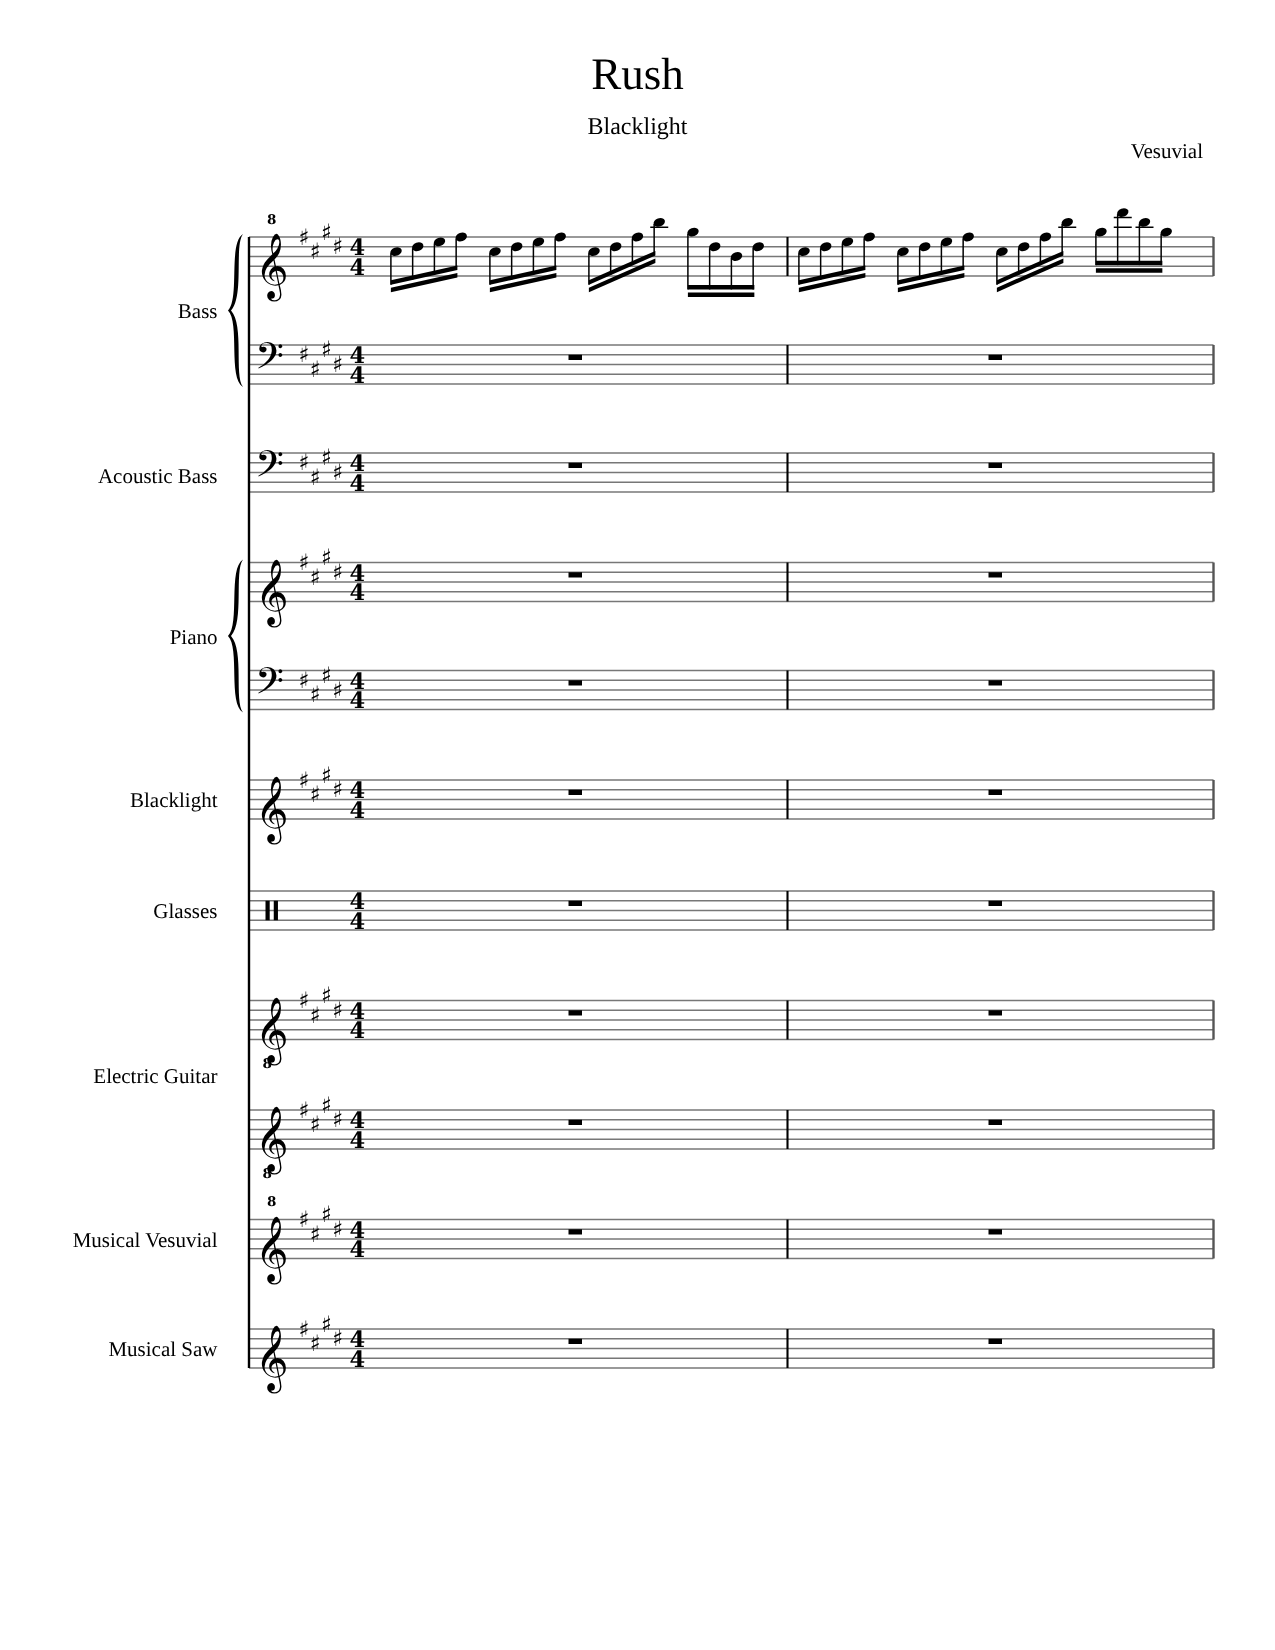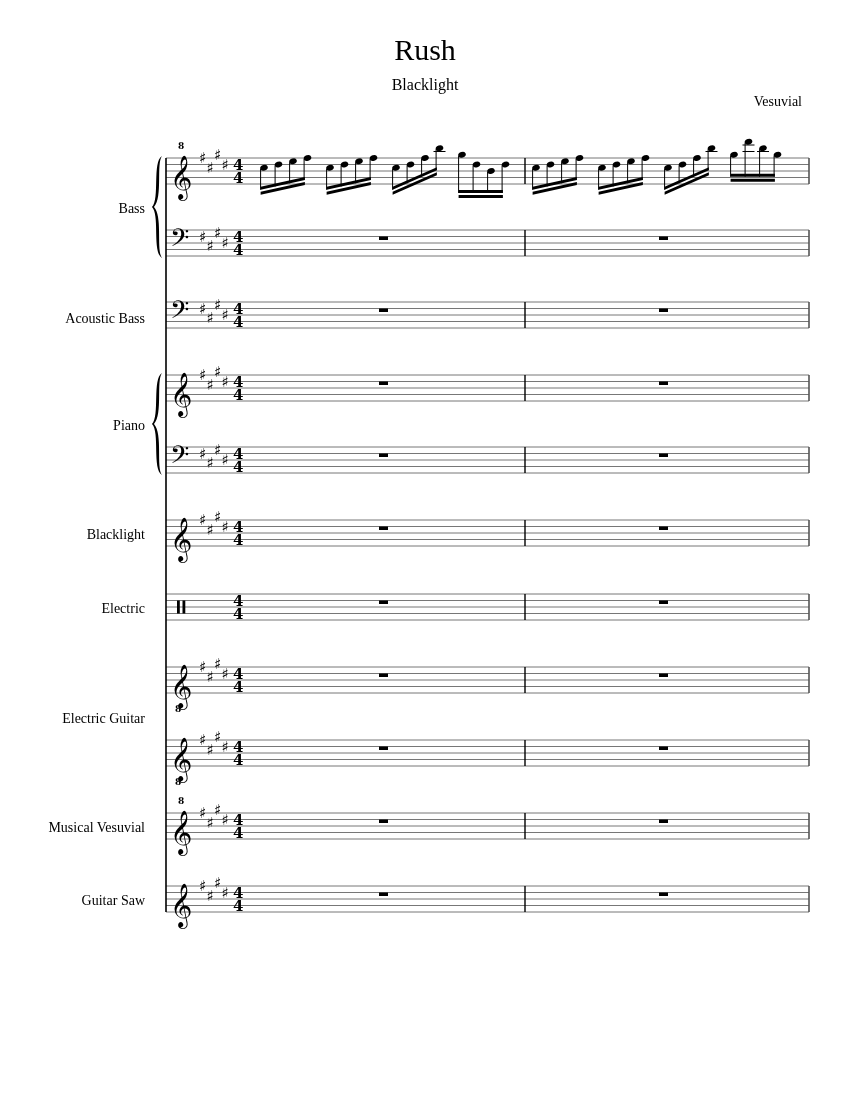--- a/index.html
+++ b/index.html
@@ -14,24 +14,24 @@
 <body>
 
 <div class="title">Rush</div>
 <div class="subtitle">Blacklight</div>
 <div class="composer">Vesuvial</div>
 
 <div class="inst-label" style="top:200px">Bass</div>
 <div class="inst-label" style="top:310px">Acoustic Bass</div>
 <div class="inst-label" style="top:417px">Piano</div>
 <div class="inst-label" style="top:526px">Blacklight</div>
-<div class="inst-label" style="top:600px">Electric</div>
+<div class="inst-label" style="top:600px">Glasses</div>
 <div class="inst-label" style="top:710px">Electric Guitar</div>
 <div class="inst-label" style="top:819px">Musical Vesuvial</div>
-<div class="inst-label" style="top:892px">Guitar Saw</div>
+<div class="inst-label" style="top:892px">Musical Saw</div>
 
 <svg id="score" width="850" height="1100" viewBox="0 0 850 1100">
   <g id="staves">
       <line x1="166" x2="809" y1="158" y2="158" stroke="#777" stroke-width="1"></line>
       <line x1="166" x2="809" y1="164.5" y2="164.5" stroke="#777" stroke-width="1"></line>
       <line x1="166" x2="809" y1="171" y2="171" stroke="#777" stroke-width="1"></line>
       <line x1="166" x2="809" y1="177.5" y2="177.5" stroke="#777" stroke-width="1"></line>
       <line x1="166" x2="809" y1="184" y2="184" stroke="#777" stroke-width="1"></line>
       <line x1="525" x2="525" y1="158" y2="184" stroke="#000" stroke-width="1.4"></line>
       <line x1="809" x2="809" y1="158" y2="184" stroke="#555" stroke-width="1.6"></line>

